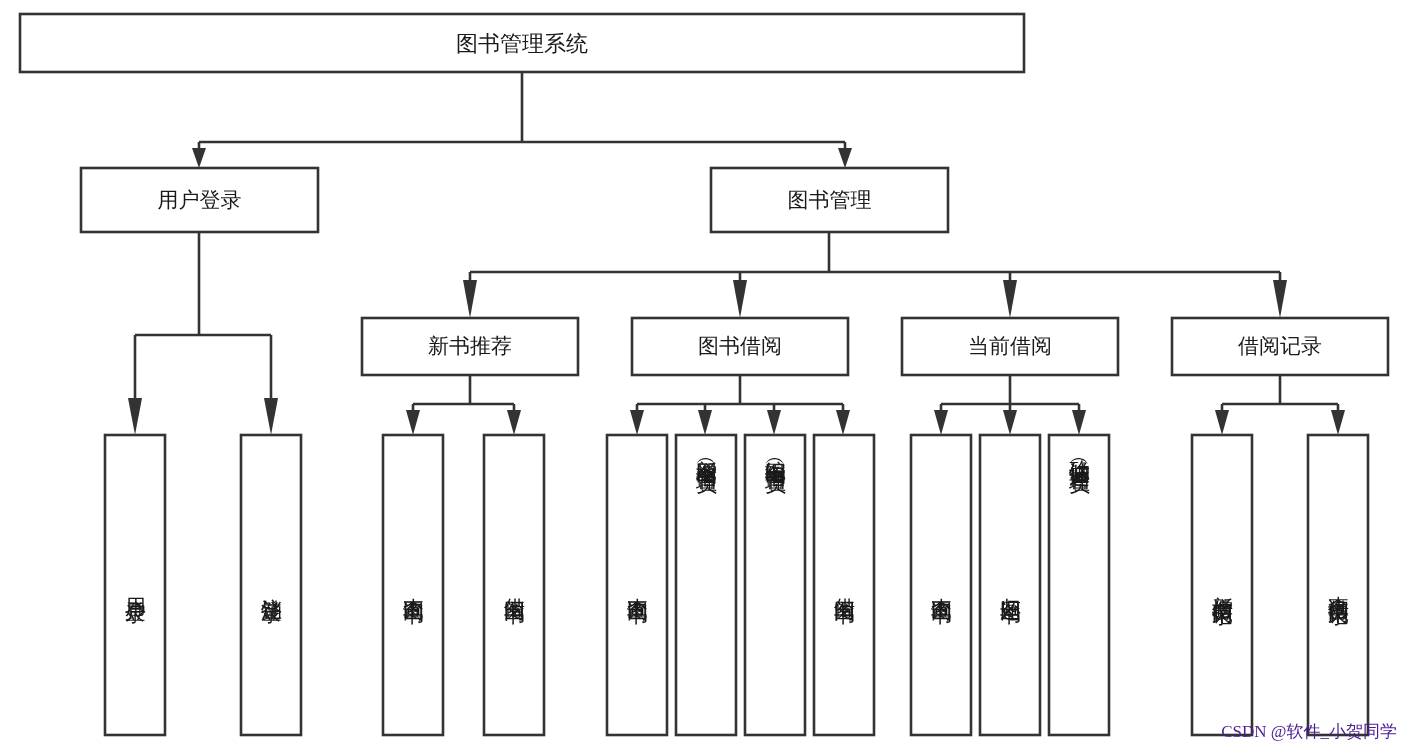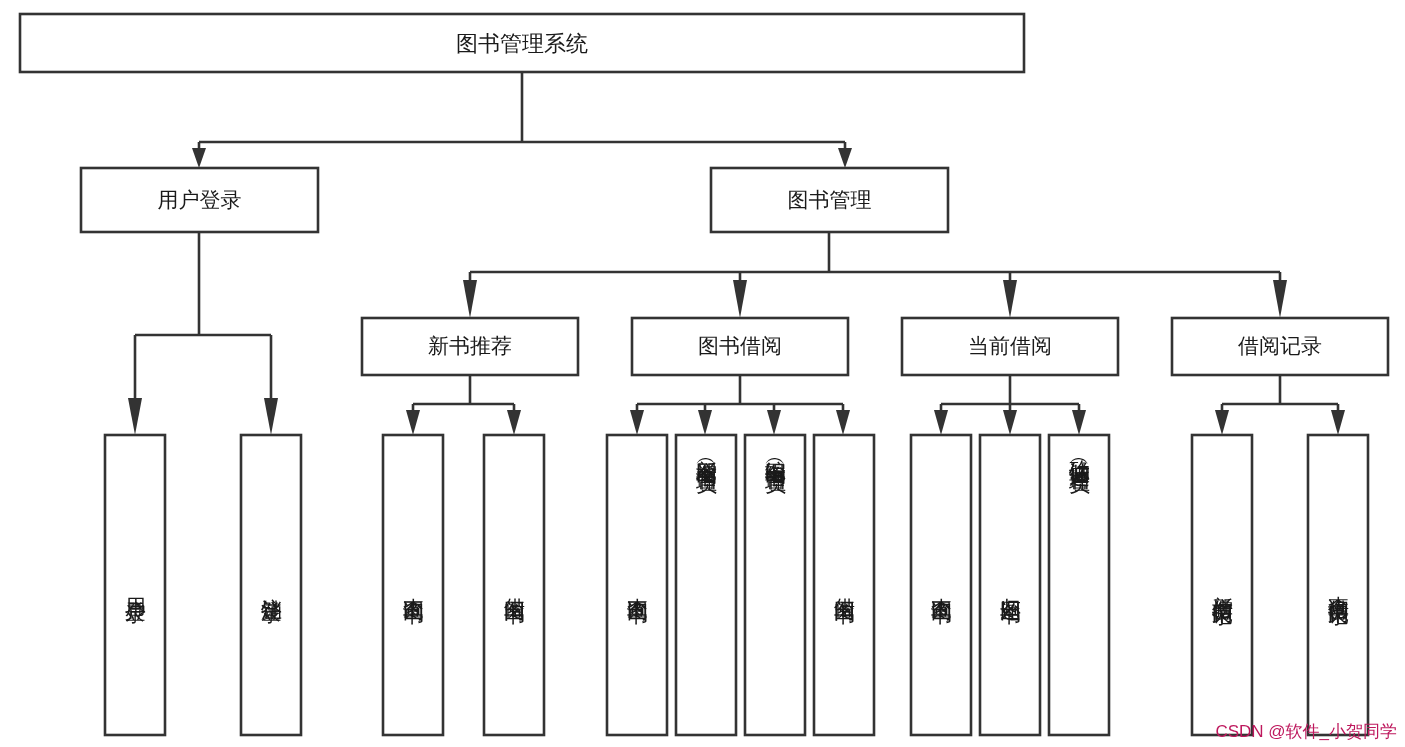--- a/index.html
+++ b/index.html
@@ -63,23 +63,23 @@
     font-size: 21px;
     line-height: 1.18;
     letter-spacing: 2px;
     color: #1a1a1a;
     white-space: nowrap;
   }
   #watermark {
     position: absolute;
     right: 8px;
     bottom: 4px;
-    font-family: Liberation Sans, sans-serif;
+    font-family: Liberation Serif, serif;
     font-size: 17px;
-    color: #be185d;
+    color: #4c1d95;
     white-space: nowrap;
     user-select: none;
   }
 </style>
 </head>
 <body>
 
 <div id="diagram-root">
 
   <svg id="flow-svg" viewBox="0 0 1405 747">

